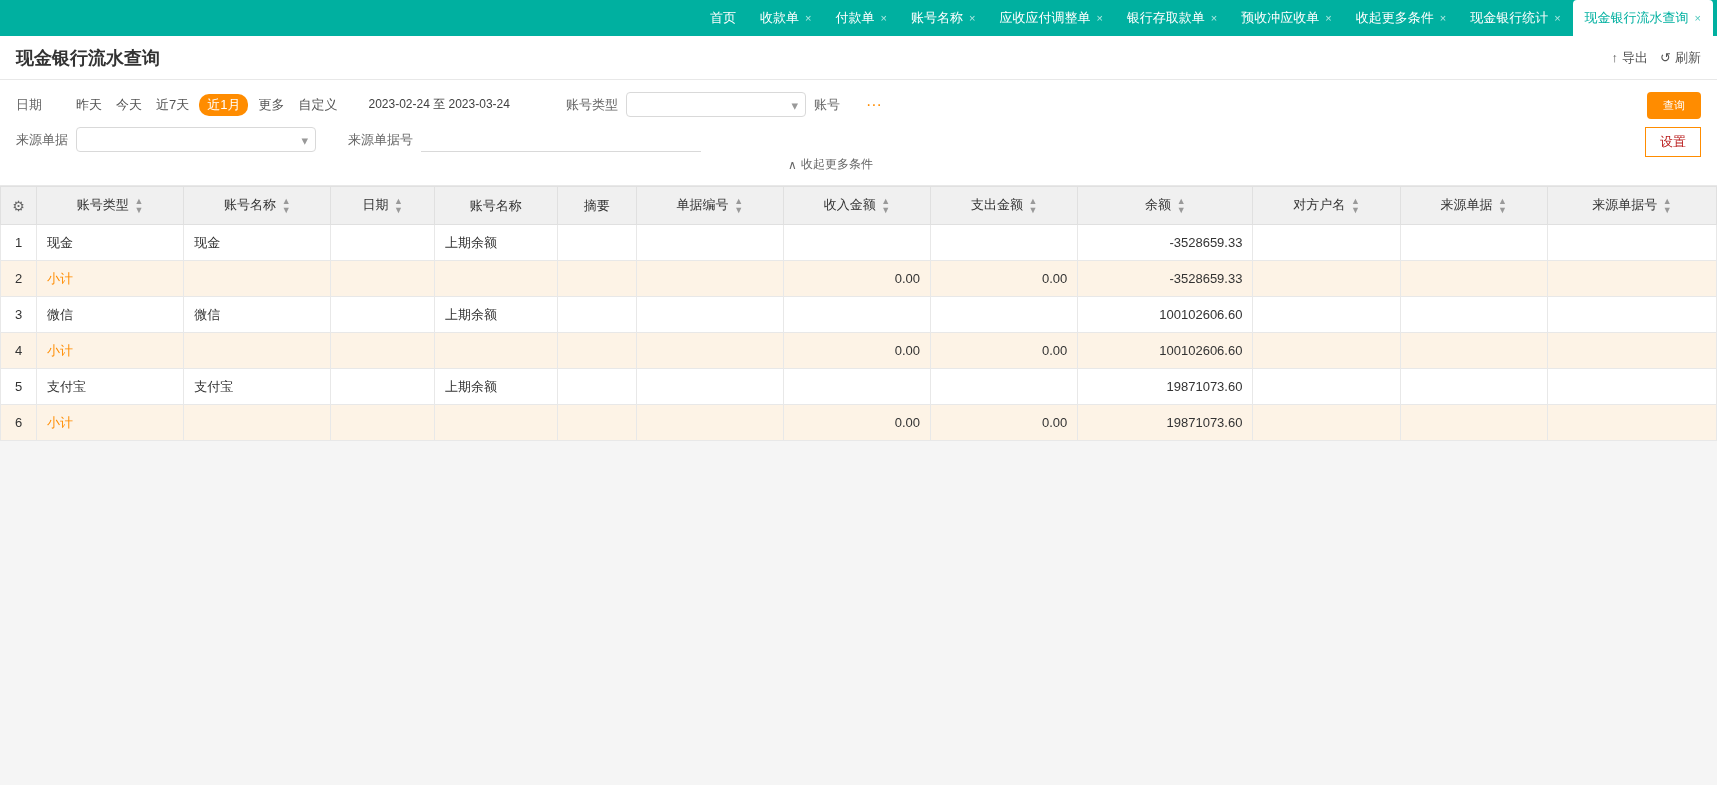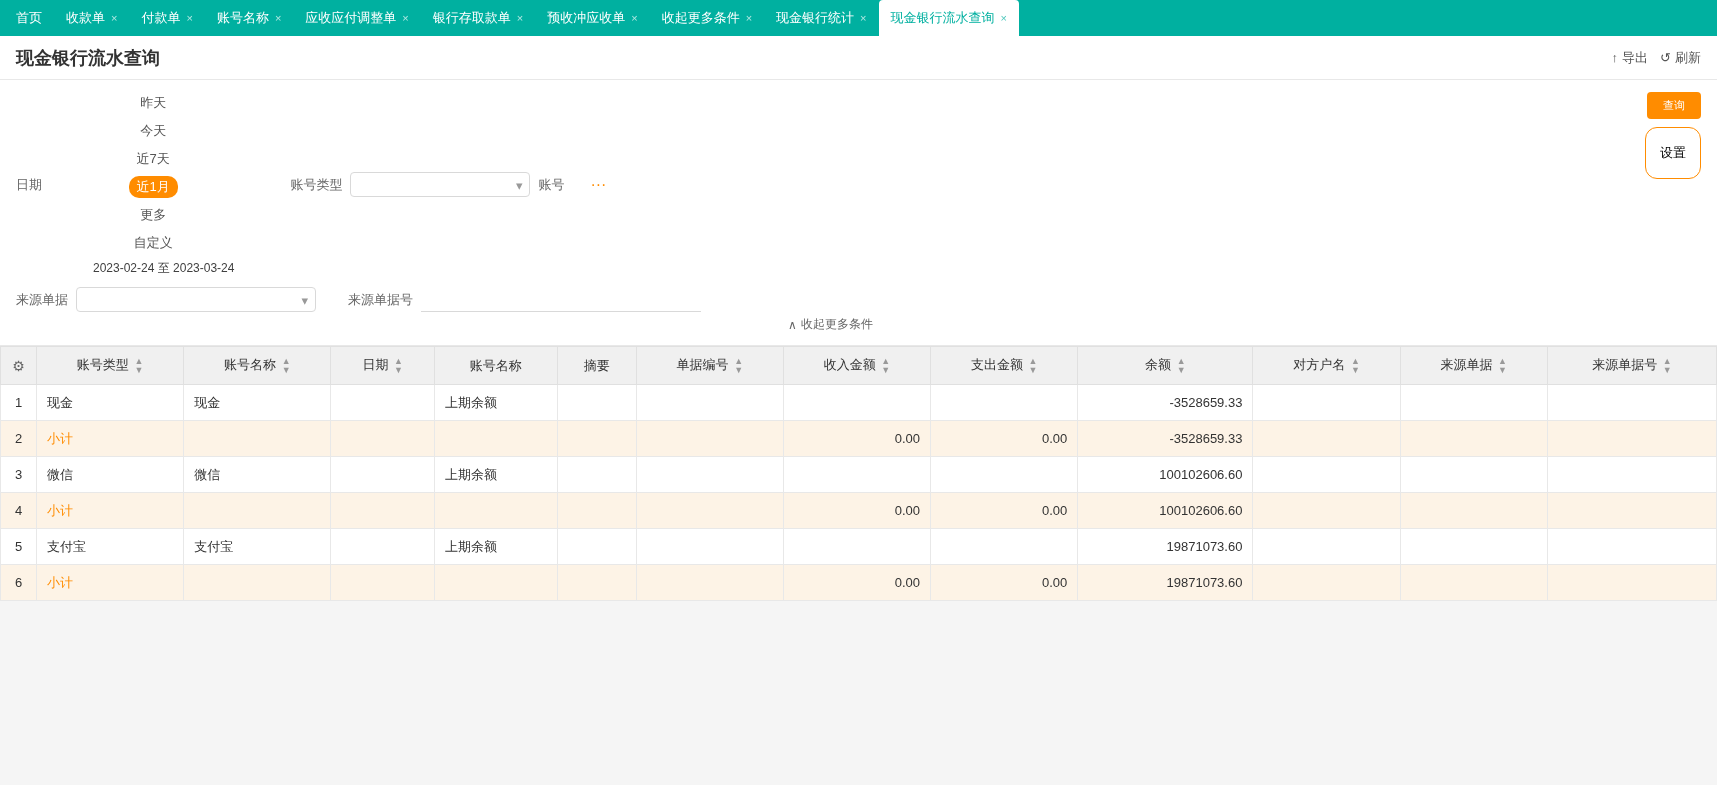--- a/index.html
+++ b/index.html
@@ -6,20 +6,21 @@
     body { background: #f5f5f5; font-size: 13px; }
 
     
     .top-nav {
       background: #00b0a0;
       display: flex;
       align-items: center;
       height: 36px;
       padding: 0 4px;
       overflow: hidden;
+      justify-content: flex-end;
     }
     .nav-item {
       color: #fff;
       padding: 0 12px;
       height: 36px;
       line-height: 36px;
       cursor: pointer;
       white-space: nowrap;
       font-size: 13px;
       display: flex;
@@ -81,21 +82,20 @@
     .filter-label {
       color: #666;
       font-size: 13px;
       white-space: nowrap;
       min-width: 40px;
     }
     .date-options {
       display: flex;
       align-items: center;
       gap: 6px;
-      flex-direction: column;
     }
     .date-opt {
       color: #555;
       cursor: pointer;
       font-size: 13px;
       padding: 2px 4px;
     }
     .date-opt.active {
       background: #ff8c00;
       color: #fff;
@@ -152,24 +152,24 @@
       background: #ff8c00;
       color: #fff;
       border: none;
       border-radius: 4px;
       padding: 6px 16px;
       cursor: pointer;
       font-size: 11px;
     }
     .settings-btn {
       background: #fff;
-      color: #000000;
+      color: #b91c1c;
       border: 1px solid #ff8c00;
-      border-radius: 12px;
-      padding: 16px 14px;
+      border-radius: 0;
+      padding: 5px 14px;
       cursor: pointer;
       font-size: 13px;
       margin-top: 4px;
     }
     .collapse-row {
       display: flex;
       justify-content: center;
       margin-top: 4px;
     }
     .collapse-btn {

